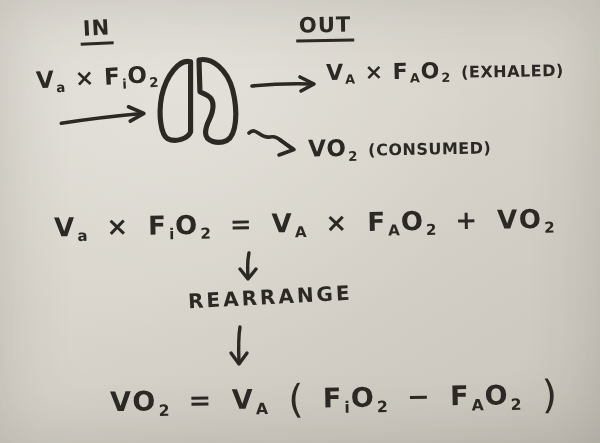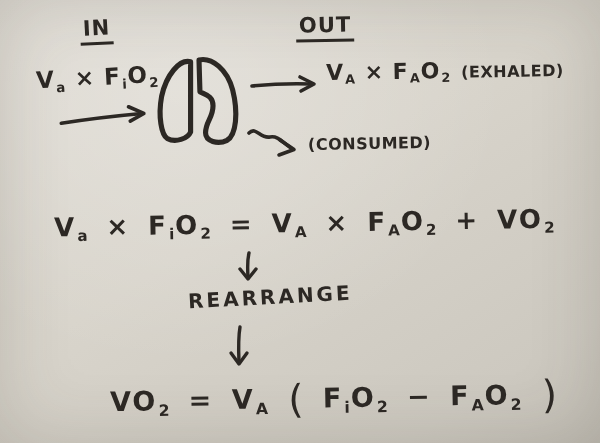--- a/index.html
+++ b/index.html
@@ -79,20 +79,21 @@
     <span class="hand formula" style="font-size:22px;"><span class="tok-b">V</span><span class="tok-s">A</span><span class="tok-b"> × </span><span class="tok-b">F</span><span class="tok-s">A</span><span class="tok-b">O</span><span class="tok-s">2</span></span>
     <span class="hand note">(EXHALED)</span>
   </div>
 
   <svg class="abs ink-stroke" style="left:246px; top:124px;" width="58" height="40" viewBox="0 0 58 40">
     <path d="M3,9 C10,2 14,15 24,13 C32,11.5 36,18 45,24" stroke-width="3.6"></path>
     <path d="M34,16 L48,25.5 L33,31" stroke-width="3.6"></path>
   </svg>
 
   <div class="abs row rot-n1" style="left:308px; top:134px;">
+    <span class="hand formula"><span class="tok-b">V</span><span class="tok-b">O</span><span class="tok-s">2</span></span>
     <span class="hand note">(CONSUMED)</span>
   </div>
 
   <div class="abs hand formula eq rot-n1" style="left:54px; top:208px;"><span class="tok-b">V</span><span class="tok-s">a</span><span class="tok-b"> × </span><span class="tok-b">F</span><span class="tok-s">i</span><span class="tok-b">O</span><span class="tok-s">2</span><span class="tok-b"> = </span><span class="tok-b">V</span><span class="tok-s">A</span><span class="tok-b"> × </span><span class="tok-b">F</span><span class="tok-s">A</span><span class="tok-b">O</span><span class="tok-s">2</span><span class="tok-b"> + </span><span class="tok-b">V</span><span class="tok-b">O</span><span class="tok-s">2</span></div>
 
   <svg class="abs ink-stroke" style="left:236px; top:250px;" width="24" height="34" viewBox="0 0 24 34">
     <path d="M13,3 C11,11 11.5,19 12,27" stroke-width="3.4"></path>
     <path d="M4,19 L12,29 L20,19" stroke-width="3.4"></path>
   </svg>
 

